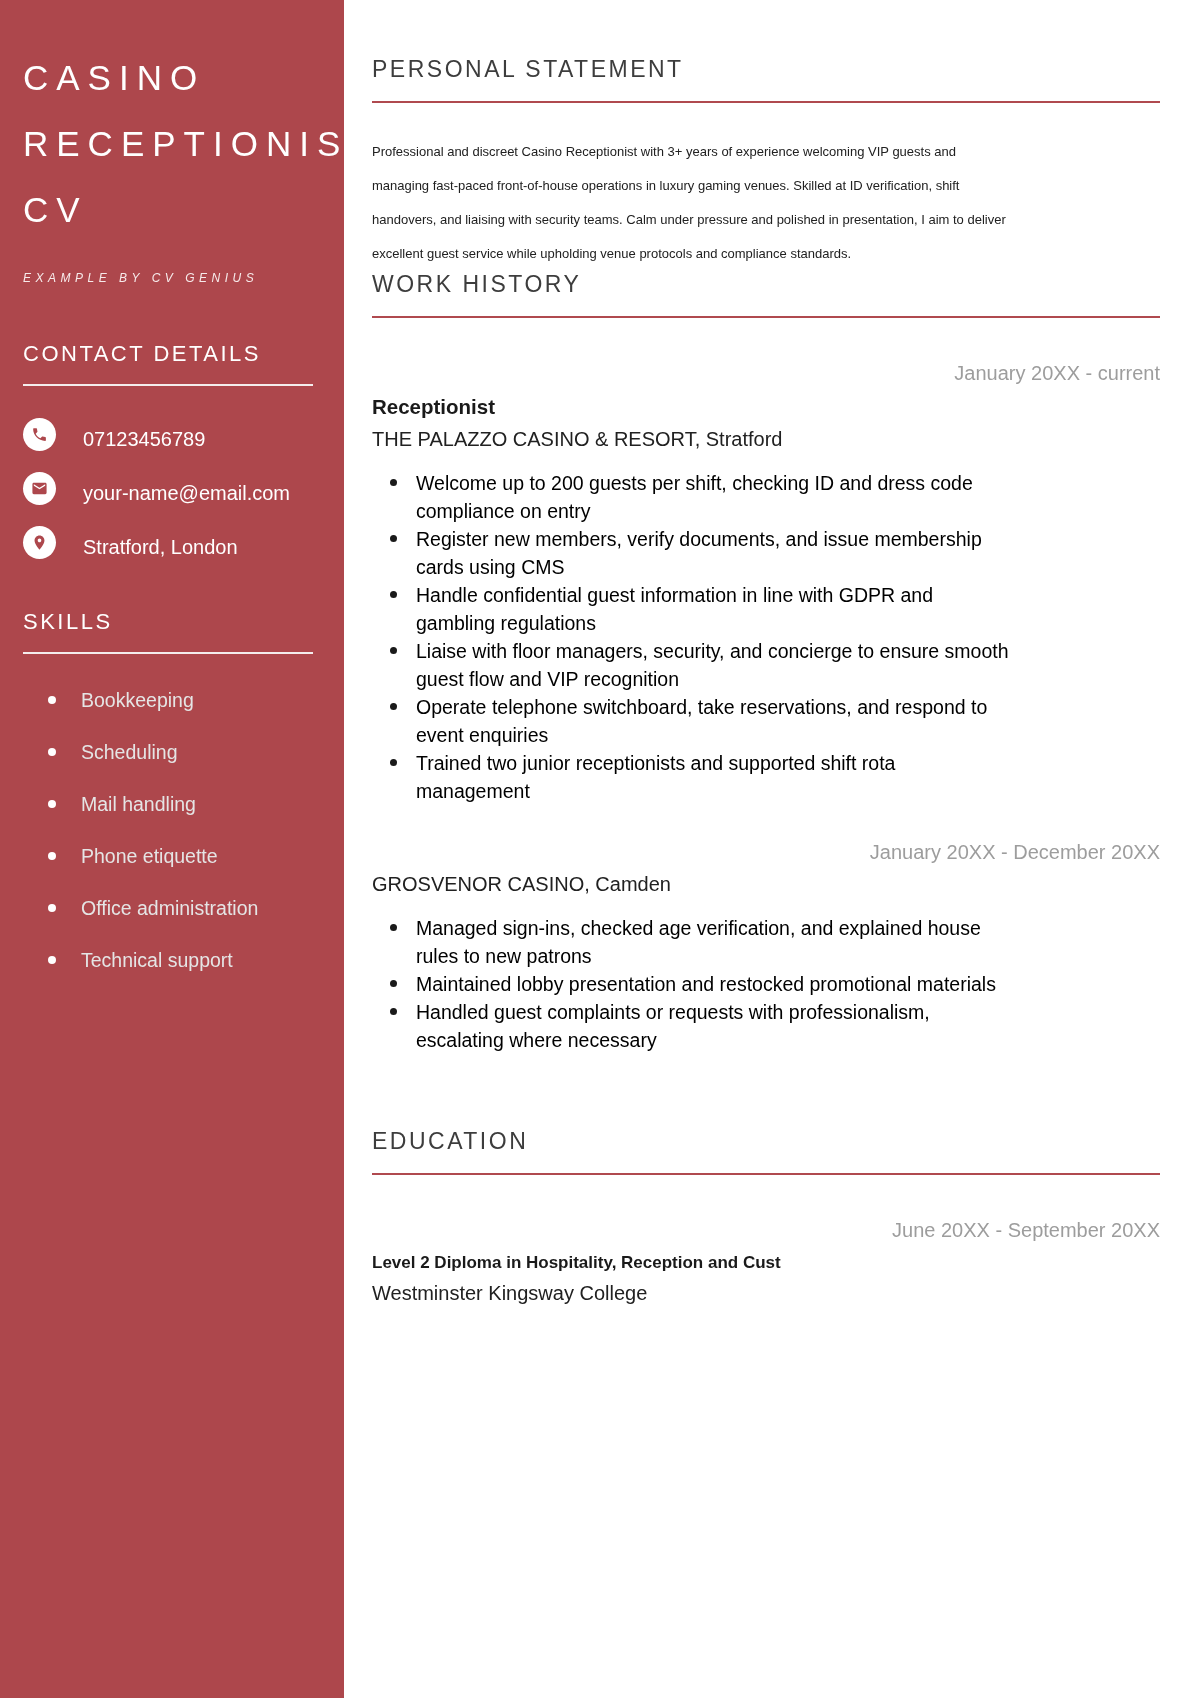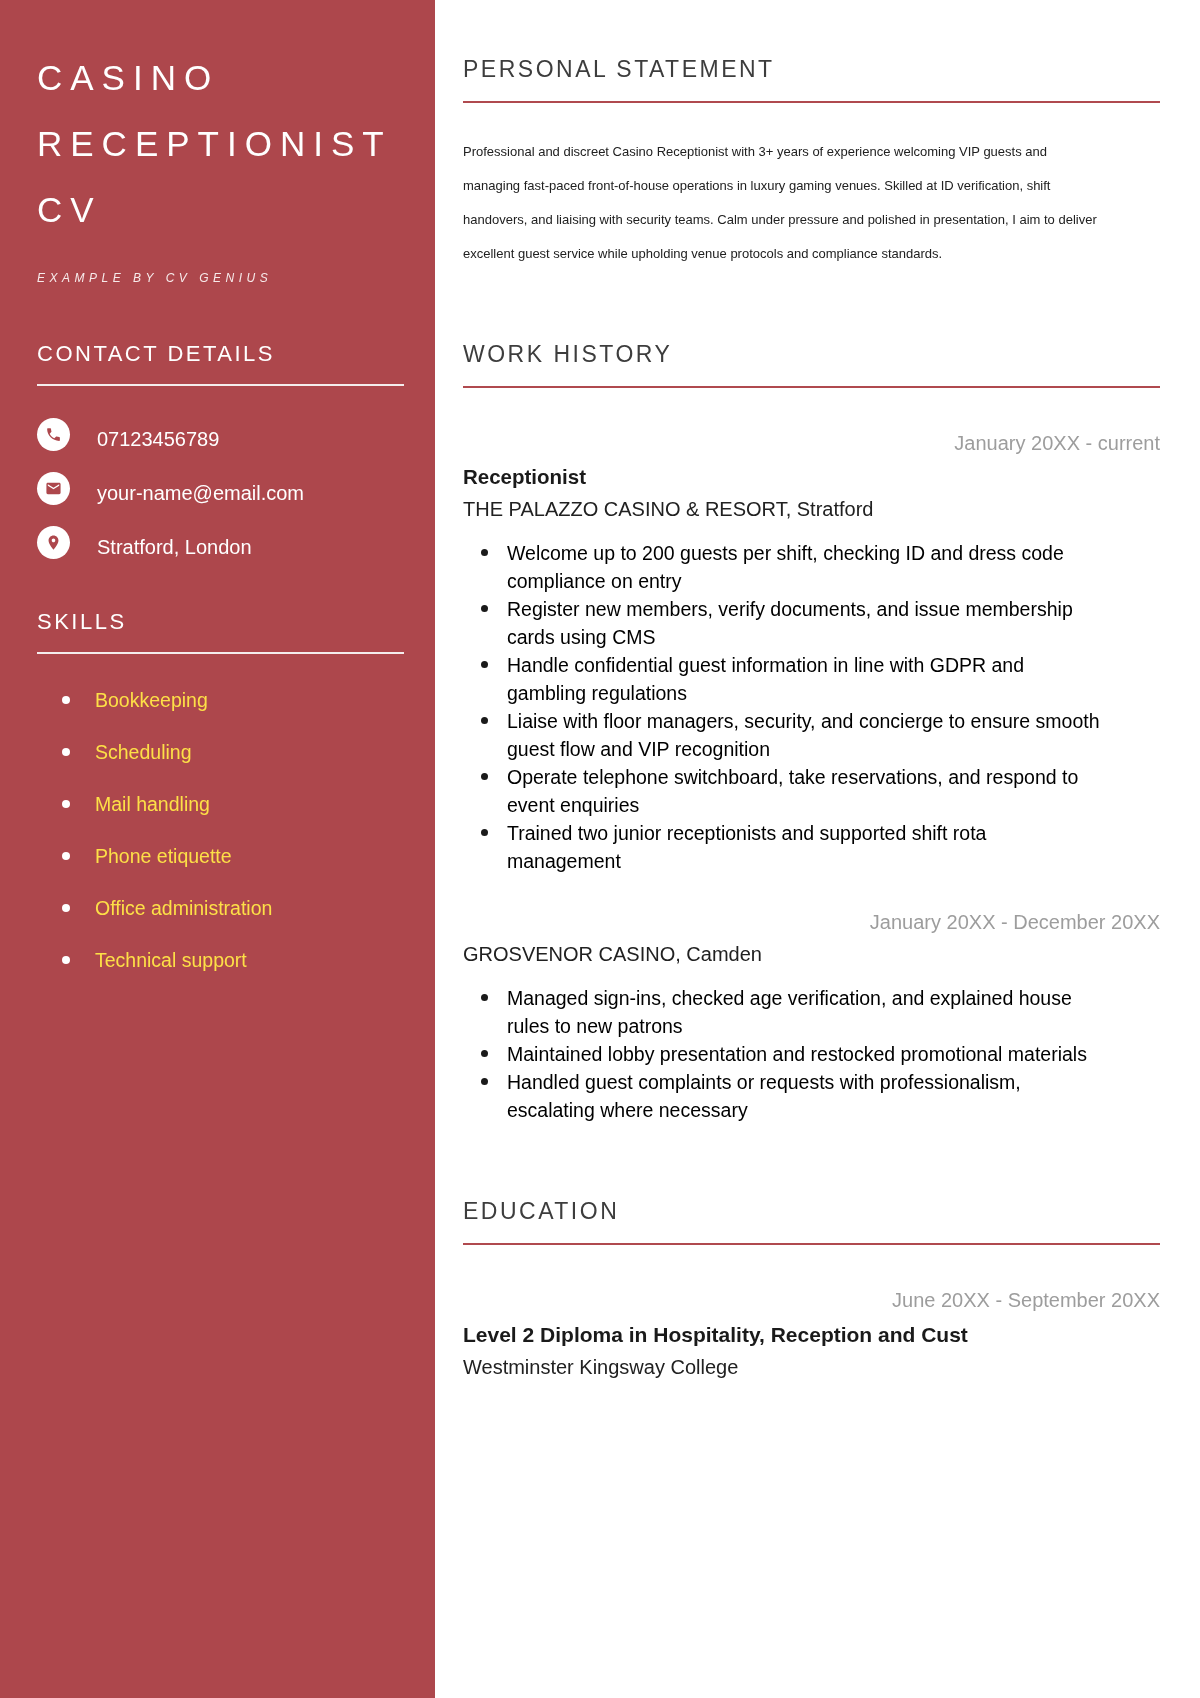--- a/index.html
+++ b/index.html
@@ -9,25 +9,25 @@
   .page {
     width: 1200px;
     height: 1698px;
     display: flex;
     background: #ffffff;
     overflow: hidden;
   }
 
   
   .sidebar {
-    width: 435px;
+    width: 344px;
     flex-shrink: 0;
     background: #ad474c;
     color: #ffffff;
-    padding: 45px 31px 0 37px;
+    padding: 45px 31px 0 23px;
   }
   .cv-title {
     font-size: 35px;
     font-weight: 400;
     line-height: 66px;
     letter-spacing: 8px;
     color: #ffffff;
   }
   .cv-subtitle {
     margin-top: 28px;
@@ -78,21 +78,21 @@
   .skills-list {
     list-style: none;
     margin-top: 34px;
     padding-left: 58px;
   }
   .skills-list li {
     position: relative;
     font-size: 19.5px;
     line-height: 24px;
     margin-bottom: 28px;
-    color: #fde047;
+    color: #e5e5e5;
   }
   .skills-list li::before {
     content: "";
     position: absolute;
     left: -33px;
     top: 8px;
     width: 8px;
     height: 8px;
     border-radius: 50%;
     background: #ffffff;
@@ -116,21 +116,21 @@
     width: 100%;
     background: #b04a4f;
   }
   .statement {
     margin-top: 32px;
     font-size: 13px;
     line-height: 34px;
     color: #212121;
     max-width: 640px;
   }
-  .section-work { margin-top: 70px; }
+  .section-work { }
   .section-edu  { margin-top: 74px; }
 
   .job, .edu-entry { margin-top: 44px; }
   .job-2 { margin-top: 36px; }
 
   .date {
     font-size: 20px;
     color: #9d9d9d;
     text-align: right;
   }
@@ -162,21 +162,21 @@
     position: absolute;
     left: -26px;
     top: 10px;
     width: 7px;
     height: 7px;
     border-radius: 50%;
     background: #1a1a1a;
   }
   .degree {
     margin-top: 11px;
-    font-size: 21px;
+    font-size: 17px;
     font-weight: 700;
     color: #1a1a1a;
     white-space: nowrap;
     overflow: hidden;
   }
   .school {
     margin-top: 9px;
     font-size: 20px;
     color: #212121;
   }

